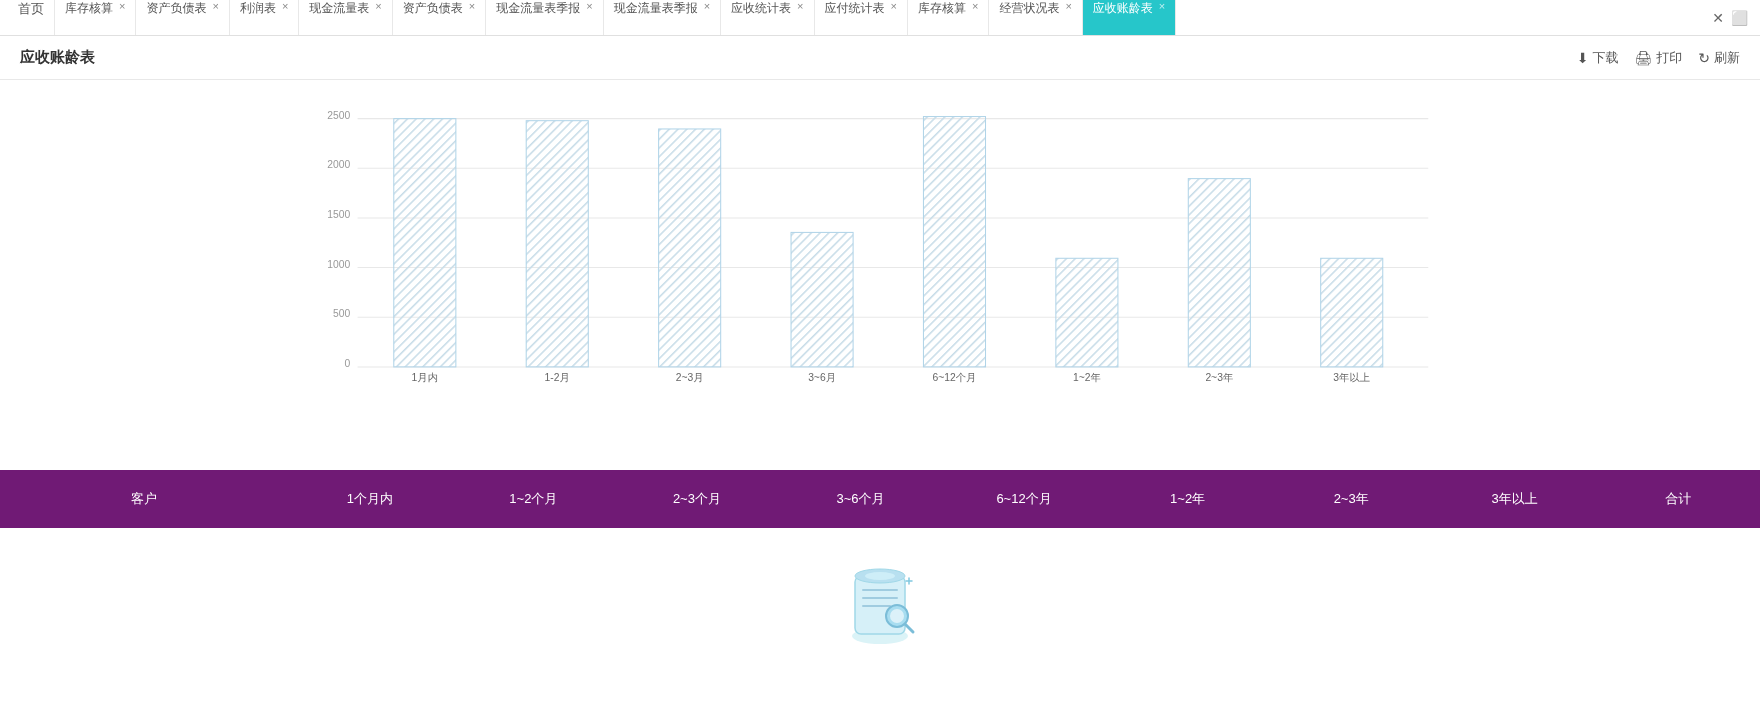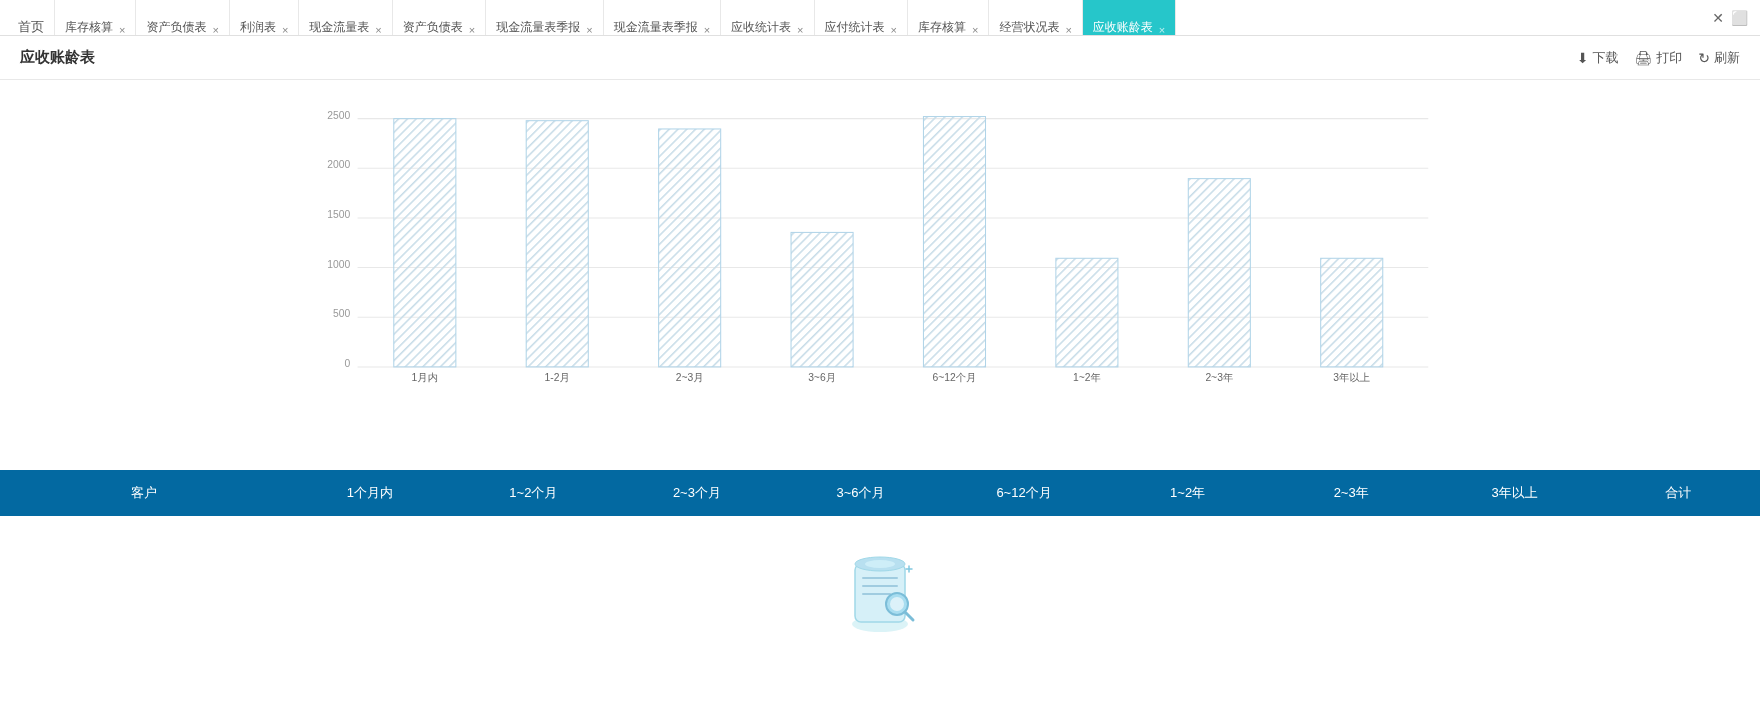--- a/index.html
+++ b/index.html
@@ -11,21 +11,21 @@
       align-items: center;
       background: #fff;
       border-bottom: 1px solid #e0e0e0;
       height: 36px;
       padding: 0 8px;
       overflow: hidden;
       white-space: nowrap;
     }
     .tab-item {
       display: inline-flex;
-      align-items: flex-end;
+      align-items: flex-start;
       padding: 0 10px;
       height: 36px;
       font-size: 12px;
       color: #555;
       cursor: pointer;
       border-right: 1px solid #e8e8e8;
       gap: 4px;
       flex-shrink: 0;
     }
     .tab-item.active {
@@ -92,23 +92,23 @@
     
     .chart-area {
       padding: 20px 40px 10px 40px;
       height: 390px;
       background: #fff;
     }
 
     
     .table-header {
       display: flex;
-      background: #0369a1;
+      background: #701a75;
       color: #fff;
-      height: 46px;
+      height: 58px;
       align-items: center;
     }
     .th-cell {
       flex: 1;
       text-align: center;
       font-size: 13px;
       font-weight: 500;
       padding: 0 4px;
     }
     .th-cell:first-child { flex: 1.8; }

